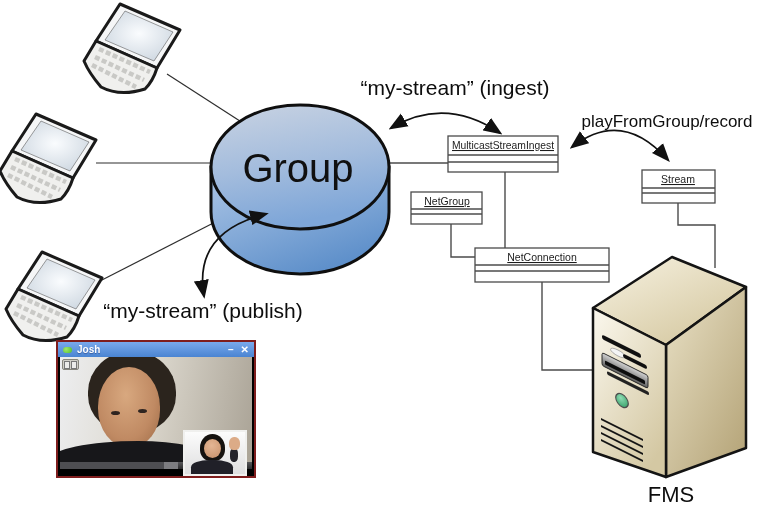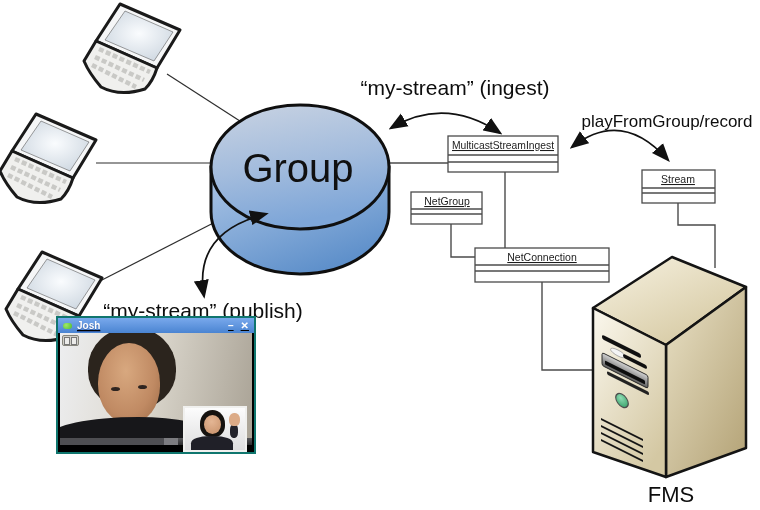--- a/index.html
+++ b/index.html
@@ -2,22 +2,22 @@
 <html><head>
 <meta charset="utf-8">
 <style>
   html,body{margin:0;padding:0;background:#fff;}
   #stage{position:relative;width:760px;height:510px;background:#fff;overflow:hidden;
          font-family:"Liberation Sans",sans-serif;}
   #diagram{position:absolute;left:0;top:0;}
   svg text{font-family:"Liberation Sans",sans-serif;}
 
   
-  #vidwin{position:absolute;left:56px;top:316px;width:196px;height:134px;
-          border:2px solid #0f766e;background:#000;text-decoration:underline;}
+  #vidwin{position:absolute;left:56px;top:340px;width:196px;height:134px;
+          border:2px solid #7f1d1d;background:#000;}
   #vid-titlebar{height:15px;display:flex;align-items:center;padding:0 5px;gap:5px;
           background:linear-gradient(#79a9ec,#4a84d2);}
   #presence{width:9px;height:6px;border-radius:3px;background:radial-gradient(circle at 35% 35%,#a0e86a,#4fbe2e);flex:0 0 auto;}
   #vid-title{color:#fff;font-size:10px;font-weight:bold;line-height:15px;text-shadow:0 1px 1px rgba(0,0,60,.35);}
   #vid-ctrls{margin-left:auto;display:flex;gap:7px;align-items:center;}
   #vid-ctrls span{color:#fff;font-size:10px;font-weight:bold;line-height:15px;cursor:default;}
   #vid-area{position:relative;width:192px;height:112px;margin:0 auto;overflow:hidden;
           background:linear-gradient(100deg,#edeef0 0%,#dcd8ce 45%,#a9a295 100%);}
   .hair{position:absolute;left:28px;top:-6px;width:88px;height:82px;border-radius:50% 50% 46% 46%;
           background:#2b241d;}

